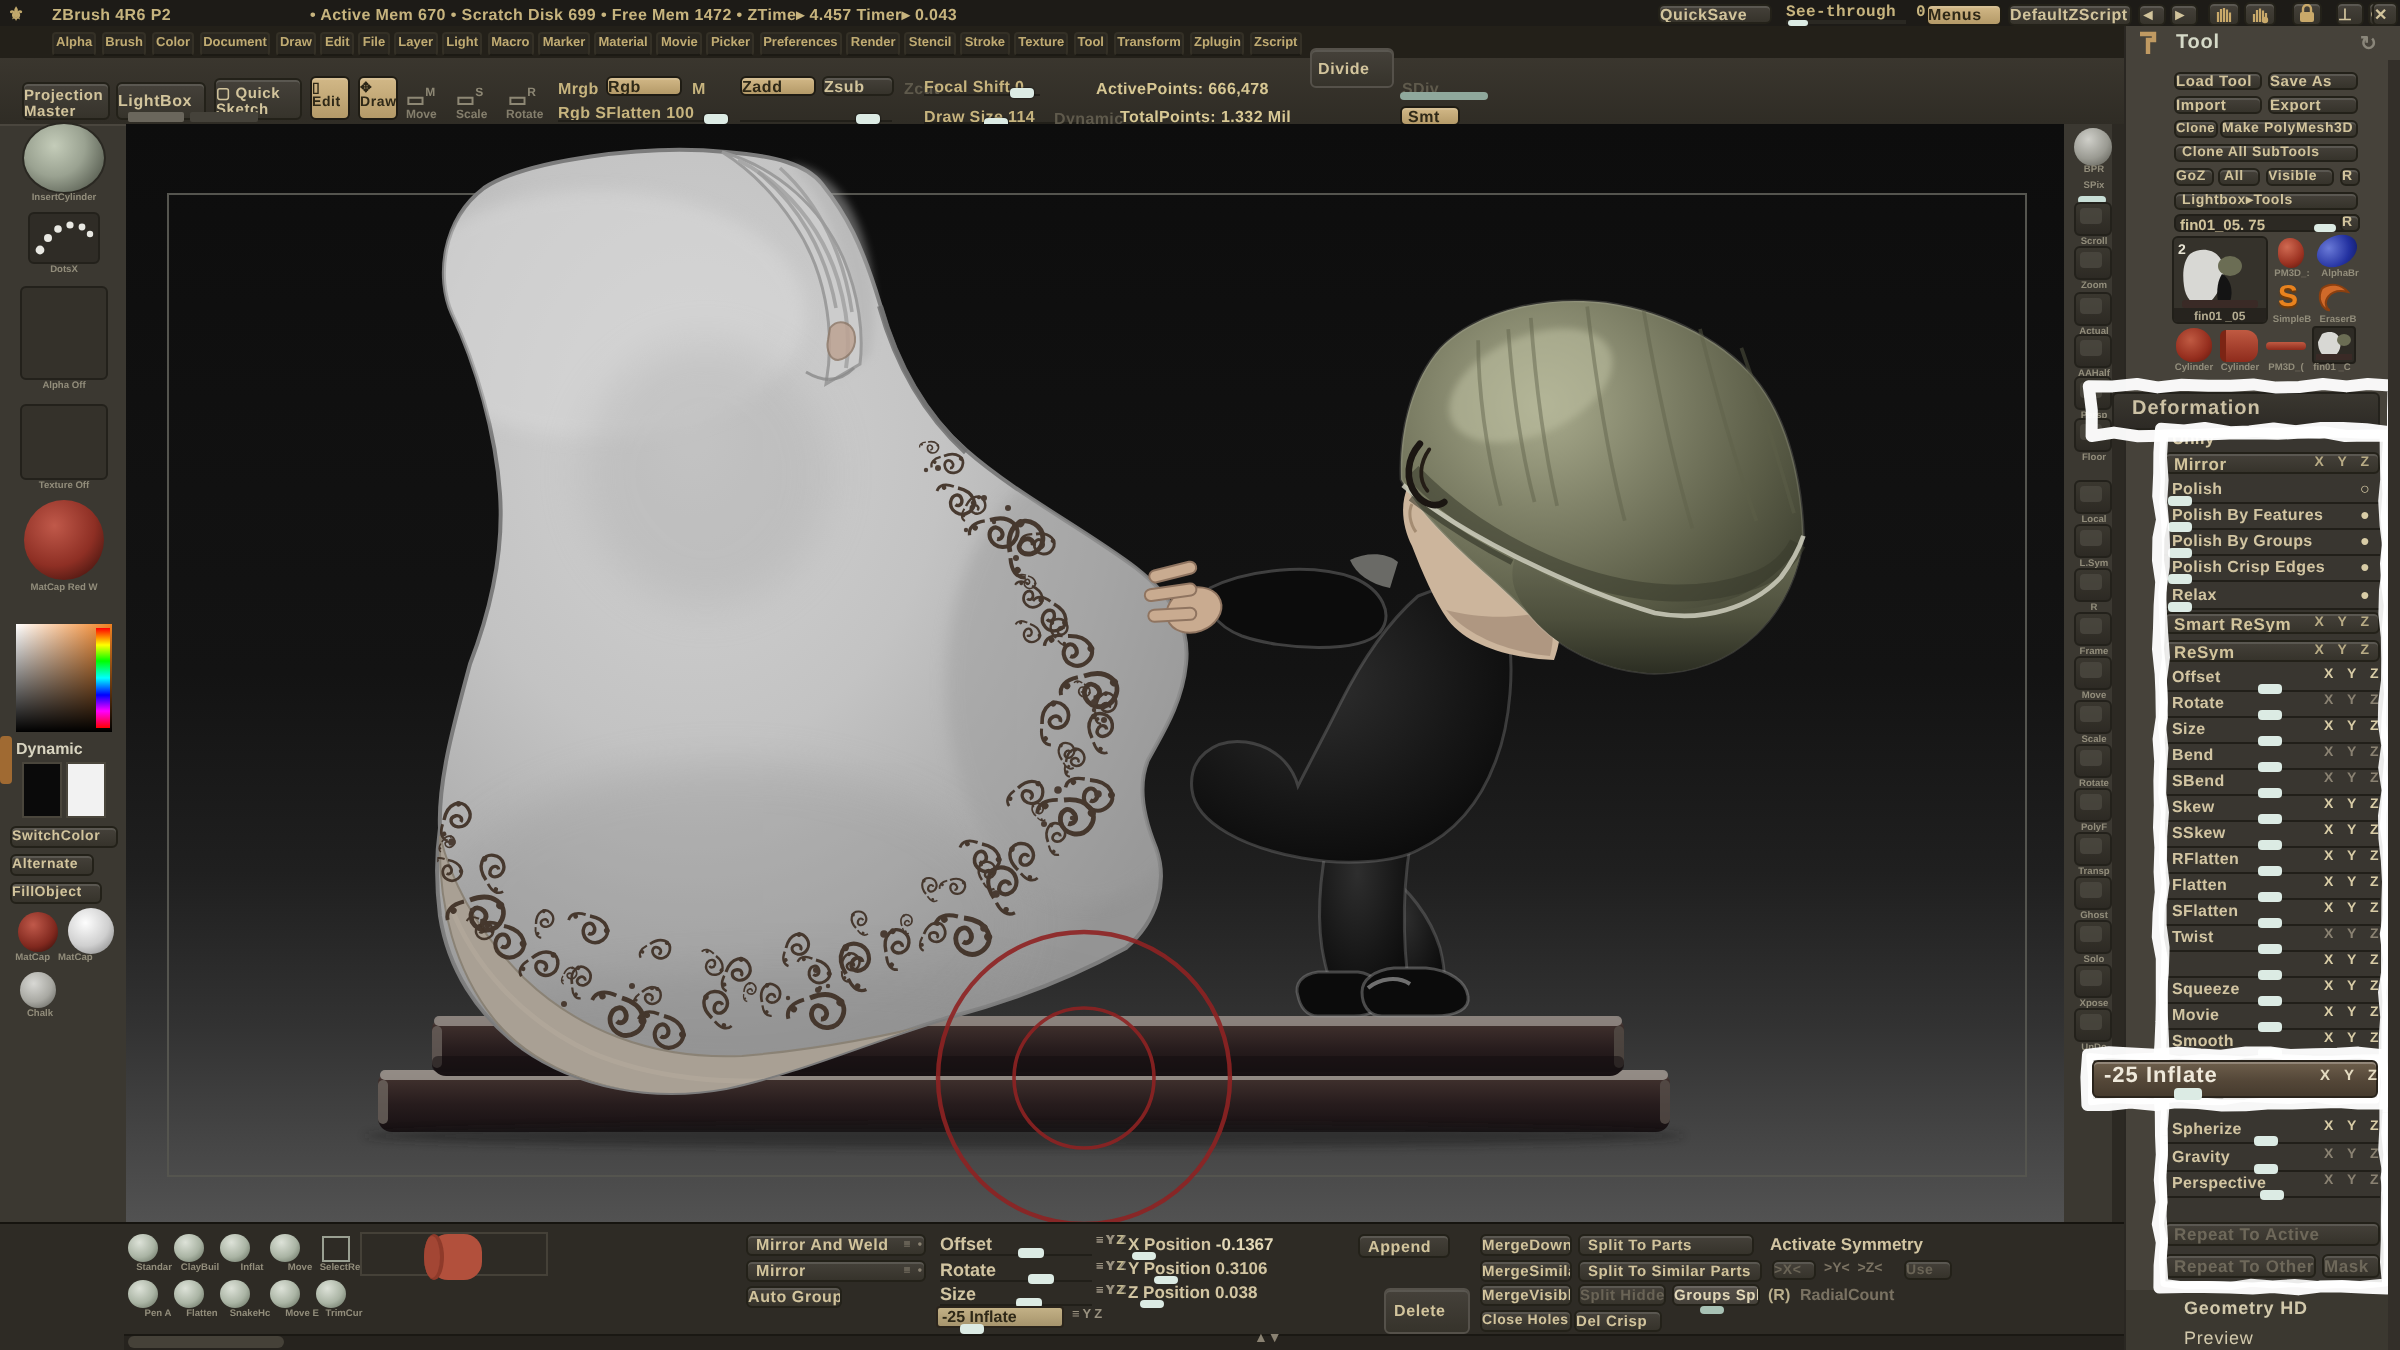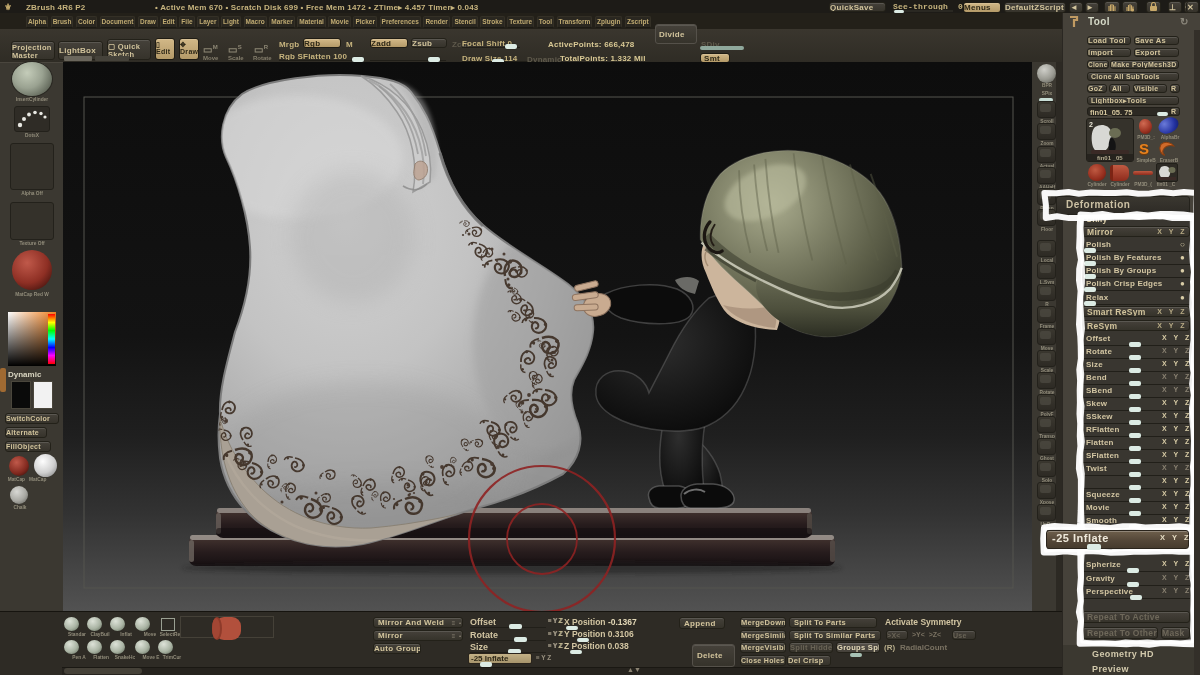--- a/index.html
+++ b/index.html
@@ -712,21 +712,21 @@
 <div class="abs btn dim" style="left:2px;top:412px;width:76px;height:12px;line-height:11px;font-size:8.5px;text-align:left;padding-left:4px;color:#6e685a;">Repeat To Other</div>
 <div class="abs btn dim" style="left:81px;top:412px;width:29px;height:12px;line-height:11px;font-size:8.5px;color:#6e685a;">Mask</div>
 </div>
 
 <div class="abs" style="left:1046px;top:530px;width:143px;height:19px;background:linear-gradient(#6e5f4c,#544738 55%,#463b2e);border:1px solid #2a241c;border-radius:3px;box-shadow:inset 0 1px 0 rgba(255,255,255,.25);z-index:6;"></div>
 <div class="abs" style="left:1052px;top:532px;font-size:11px;font-weight:bold;color:#efe9db;letter-spacing:.5px;z-index:6;">-25 Inflate</div>
 <div class="abs" style="left:1160px;top:533px;font-size:7.5px;font-weight:bold;color:#e5dcc2;letter-spacing:2.5px;z-index:6;">X Y Z</div>
 <div class="abs" style="left:1087px;top:544px;width:14px;height:6px;background:#dcebe4;border-radius:2px;z-index:6;"></div>
 
 <div class="abs" style="left:1092px;top:649px;font-size:9px;font-weight:bold;color:#d2c9ac;letter-spacing:.4px;">Geometry HD</div>
-<div class="abs" style="left:1092px;top:664px;font-size:9px;font-weight:bold;color:#d2c9ac;letter-spacing:.4px;">Preview</div>
+<div class="abs" style="left:1092px;top:664px;font-size:9px;font-weight:normal;color:#d2c9ac;letter-spacing:.4px;">Preview</div>
 
 <svg class="abs" style="left:1035px;top:185px;pointer-events:none;" width="165" height="475" viewBox="0 0 165 475">
   <path d="M45.5,29.4 L57.1,30.2 L67.3,29.0 L80.0,31.1 L89.7,30.7 L101.8,29.2 L112.9,30.6 L125.6,29.0 L136.5,29.0 L148.1,29.6 L159.8,31.1 L159.0,42.1 L158.6,51.1 L159.2,62.0 L158.3,73.8 L159.2,84.2 L158.0,96.8 L158.6,108.0 L159.9,117.7 L158.9,129.0 L159.3,140.2 L159.1,151.3 L160.0,162.0 L158.8,173.5 L158.4,183.6 L160.1,195.0 L159.1,204.9 L158.8,217.2 L157.9,228.3 L159.3,238.0 L159.3,249.9 L159.4,260.7 L159.5,272.5 L157.9,282.0 L159.4,295.0 L158.5,304.9 L159.2,315.6 L158.7,326.6 L158.7,338.2 L158.6,348.7 L159.6,359.0 L159.2,371.5 L158.6,381.4 L159.7,392.4 L158.3,403.9 L159.4,414.1 L158.6,425.6 L159.7,436.9 L159.8,447.3 L158.6,459.3 L148.4,458.9 L135.6,458.2 L124.9,458.3 L114.1,459.7 L101.3,458.5 L91.3,459.3 L79.9,458.7 L67.0,458.5 L57.0,458.5 L44.7,458.8 L44.8,447.8 L45.9,436.2 L43.9,427.0 L45.8,416.1 L44.9,405.0 L45.9,392.4 L45.5,382.7 L45.4,371.0 L44.5,359.7 L44.4,348.0 L45.2,337.5 L45.7,326.0 L45.9,316.4 L45.9,305.9 L45.9,294.2 L43.9,283.5 L44.3,271.6 L45.4,261.1 L44.8,251.0 L45.2,238.7 L44.5,228.8 L44.9,217.6 L44.7,205.3 L45.1,195.7 L44.3,184.6 L45.9,173.7 L45.7,160.9 L45.3,151.8 L44.0,139.5 L44.5,129.1 L44.8,117.9 L45.6,105.9 L44.0,95.2 L44.2,84.1 L46.0,74.8 L44.1,63.0 L44.6,51.6 L44.7,41.3 Z" fill="none" stroke="#ffffff" stroke-width="6" stroke-linejoin="round" opacity=".96"></path>
   <path d="M47.2,31.7 L57.3,31.6 L68.2,32.1 L80.5,31.7 L90.1,31.3 L101.7,32.2 L113.6,31.7 L124.7,32.3 L134.8,31.7 L146.0,32.4 L156.8,32.4 L156.9,42.6 L157.1,54.8 L156.1,65.4 L156.8,77.6 L158.0,87.6 L157.9,99.7 L156.5,110.2 L156.2,122.2 L157.4,133.5 L157.6,144.2 L157.5,155.2 L156.1,166.4 L155.9,176.6 L157.6,187.6 L156.1,198.9 L157.8,210.2 L156.0,222.9 L156.2,234.1 L157.4,245.2 L158.0,255.9 L157.7,265.8 L157.6,278.1 L157.5,288.4 L157.5,301.4 L156.0,311.2 L157.1,323.5 L156.4,333.3 L156.4,345.4 L157.6,356.1 L156.7,367.3 L156.7,378.5 L156.1,389.9 L158.0,400.9 L157.5,411.5 L157.4,424.0 L157.4,434.7 L157.0,446.1 L157.9,456.2 L145.1,457.5 L135.9,457.0 L123.9,457.5 L112.3,456.5 L101.3,457.2 L90.6,456.4 L80.4,458.0 L68.6,457.5 L57.8,457.8 L47.2,456.5 L46.4,444.8 L47.0,434.4 L46.3,423.1 L46.6,412.9 L46.2,402.2 L47.0,390.1 L46.9,379.4 L47.7,367.7 L47.0,356.8 L47.8,344.9 L47.5,335.0 L46.9,322.2 L46.4,312.1 L47.4,301.4 L47.8,288.7 L46.3,277.5 L46.3,267.3 L47.8,256.6 L46.5,245.3 L46.6,233.1 L47.5,221.2 L46.1,211.7 L46.5,199.4 L47.2,189.0 L45.9,177.0 L46.9,166.2 L46.4,155.2 L48.0,143.6 L47.1,131.8 L46.5,121.8 L46.1,111.1 L47.9,98.2 L48.0,87.6 L47.6,77.3 L46.6,65.9 L47.3,55.0 L46.5,43.7 Z" fill="none" stroke="#ffffff" stroke-width="4" stroke-linejoin="round" opacity=".9"></path>
   <path d="M9.4,8.1 L21.3,8.2 L33.5,7.0 L43.8,8.7 L55.9,7.4 L69.2,7.9 L80.4,7.9 L91.6,7.2 L103.2,8.8 L114.6,8.5 L126.5,7.0 L138.3,8.2 L148.9,7.0 L161.8,7.9 L161.5,20.8 L161.5,32.9 L149.2,32.7 L137.6,33.0 L127.0,31.1 L113.7,31.4 L103.9,31.9 L91.6,31.6 L79.7,31.7 L67.7,32.2 L56.6,32.9 L45.2,32.9 L34.0,33.1 L22.0,31.3 L10.8,33.0 L10.9,20.2 Z" fill="none" stroke="#ffffff" stroke-width="6" stroke-linejoin="round" opacity=".96"></path>
   <path d="M9.0,342.4 L19.5,341.1 L30.8,341.7 L42.6,342.4 L53.7,341.3 L65.2,342.3 L75.6,342.9 L88.0,341.2 L100.0,341.2 L110.1,342.5 L122.1,342.1 L133.6,341.9 L144.2,341.3 L155.1,342.5 L156.6,354.6 L156.5,366.7 L144.1,366.7 L134.1,366.0 L121.9,366.4 L111.1,366.7 L98.7,366.8 L87.8,367.6 L76.0,367.8 L64.1,366.5 L52.7,366.1 L42.8,367.5 L30.1,366.3 L19.2,367.5 L8.7,367.5 L8.2,353.7 Z" fill="none" stroke="#ffffff" stroke-width="6" stroke-linejoin="round" opacity=".96"></path>
   <path d="M9.8,343.3 L21.1,344.2 L31.5,343.5 L43.9,343.0 L55.0,344.9 L66.4,343.7 L76.6,344.2 L87.8,345.0 L99.0,343.6 L110.5,344.0 L121.0,344.5 L130.8,344.6 L143.3,344.0 L154.1,343.9 L153.3,354.6 L153.0,365.0 L143.2,364.9 L132.0,366.0 L121.6,364.2 L110.3,365.3 L97.6,364.7 L87.0,364.1 L76.5,365.9 L65.0,365.8 L54.7,364.2 L44.0,365.2 L33.1,365.5 L21.6,364.7 L10.7,365.9 L10.8,354.4 Z" fill="none" stroke="#ffffff" stroke-width="3.5" stroke-linejoin="round" opacity=".9"></path>
 </svg>
 
 <div class="abs" id="bottomtray" style="left:0;top:611px;width:1062px;height:64px;background:#2e2b25;border-top:1px solid #16140f;"></div>

